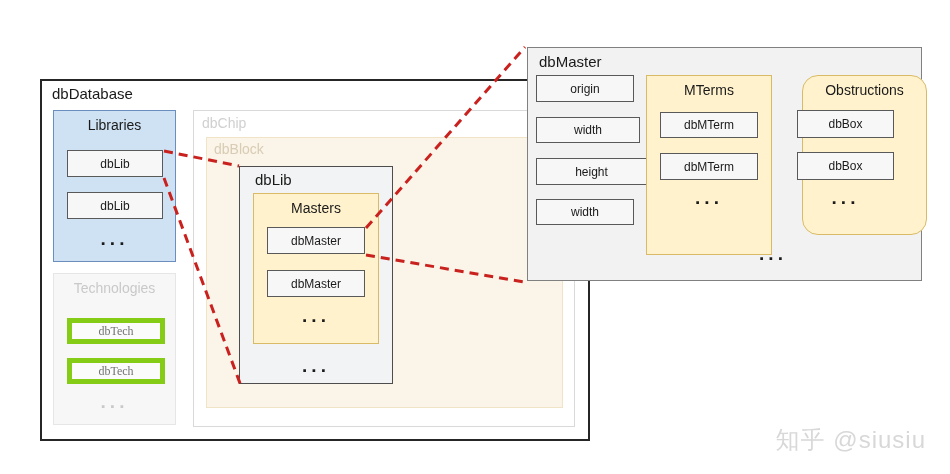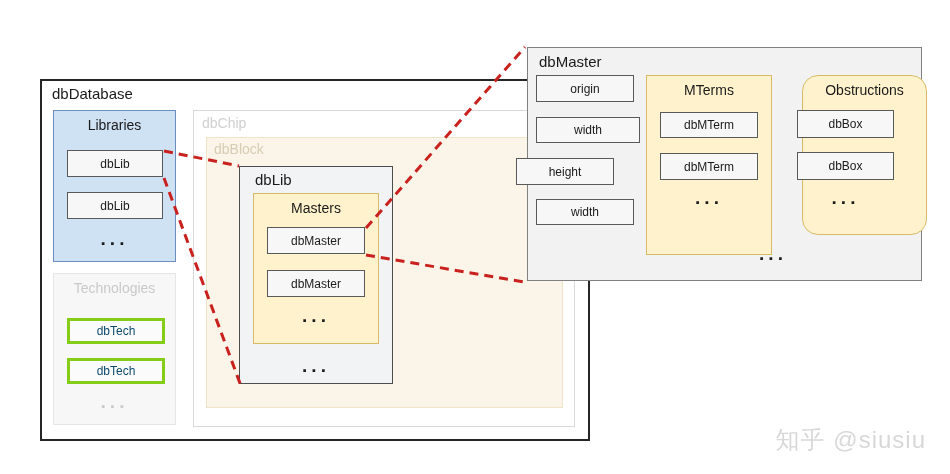--- a/index.html
+++ b/index.html
@@ -15,21 +15,21 @@
   .panel-faint { background:#f7f7f7; border:1px solid #e6e6e6; }
   .panel-chip  { background:#ffffff; border:1px solid #d9d9d9; }
   .panel-block { background:#fbf4e8; border:1px solid #f1e3c6; }
   .panel-gray  { background:#f2f3f5; border:1.5px solid #4d4d4d; }
   .panel-detail{ background:#f2f2f2; border:1.5px solid #808080; }
   
   .box {
     display:flex; align-items:center; justify-content:center;
     font-size:12px; background:#f7f7f7; border:1px solid #595959;
   }
-  .box-faint { background:#fbfbfb; border:3px solid #84cc16; color:#0c4a6e; }
+  .box-faint { background:#fbfbfb; border:5px solid #84cc16; color:#737373;font-family:Liberation Serif, serif; }
   
   .corner-label { font-size:15px; white-space:nowrap; }
   .corner-label-sm { font-size:14px; white-space:nowrap; }
   .center-title { width:100%; text-align:center; font-size:14px; white-space:nowrap; }
   .faint-text { color:#c9c9c9; }
   .chip-text  { color:#d0d0d0; }
   .block-text { color:#d8ccb4; }
   .dots { font-weight:bold; font-size:19px; letter-spacing:4px; text-align:center; line-height:10px; }
   .dots-faint { color:#c9c9c9; }
   .watermark {
@@ -78,21 +78,21 @@
   <div class="abs box" style="left:267px; top:227px; width:98px; height:27px;">dbMaster</div>
   <div class="abs box" style="left:267px; top:270px; width:98px; height:27px;">dbMaster</div>
   <div class="abs dots" style="left:253px; top:311px; width:126px;">...</div>
   <div class="abs dots" style="left:239px; top:361px; width:154px;">...</div>
 
   <div class="abs panel-detail" style="left:527px; top:47px; width:395px; height:234px;">
     <div class="abs corner-label" style="left:11px; top:5px;">dbMaster</div>
   </div>
   <div class="abs box" style="left:536px; top:75px;  width:98px; height:27px;">origin</div>
   <div class="abs box" style="left:536px; top:117px; width:104px; height:26px;">width</div>
-  <div class="abs box" style="left:516px; top:158px; width:98px; height:27px;">height</div>
+  <div class="abs box" style="left:536px; top:158px; width:111px; height:27px;">height</div>
   <div class="abs box" style="left:536px; top:199px; width:98px; height:26px;">width</div>
 
   <div class="abs panel-yellow" style="left:646px; top:75px; width:126px; height:180px;">
     <div class="abs center-title" style="top:6px;">MTerms</div>
   </div>
   <div class="abs box" style="left:660px; top:112px; width:98px; height:26px;">dbMTerm</div>
   <div class="abs box" style="left:660px; top:153px; width:98px; height:27px;">dbMTerm</div>
   <div class="abs dots" style="left:646px; top:193px; width:126px;">...</div>
 
   <div class="abs panel-yellow" style="left:802px; top:75px; width:125px; height:160px;border-radius:16px;">

